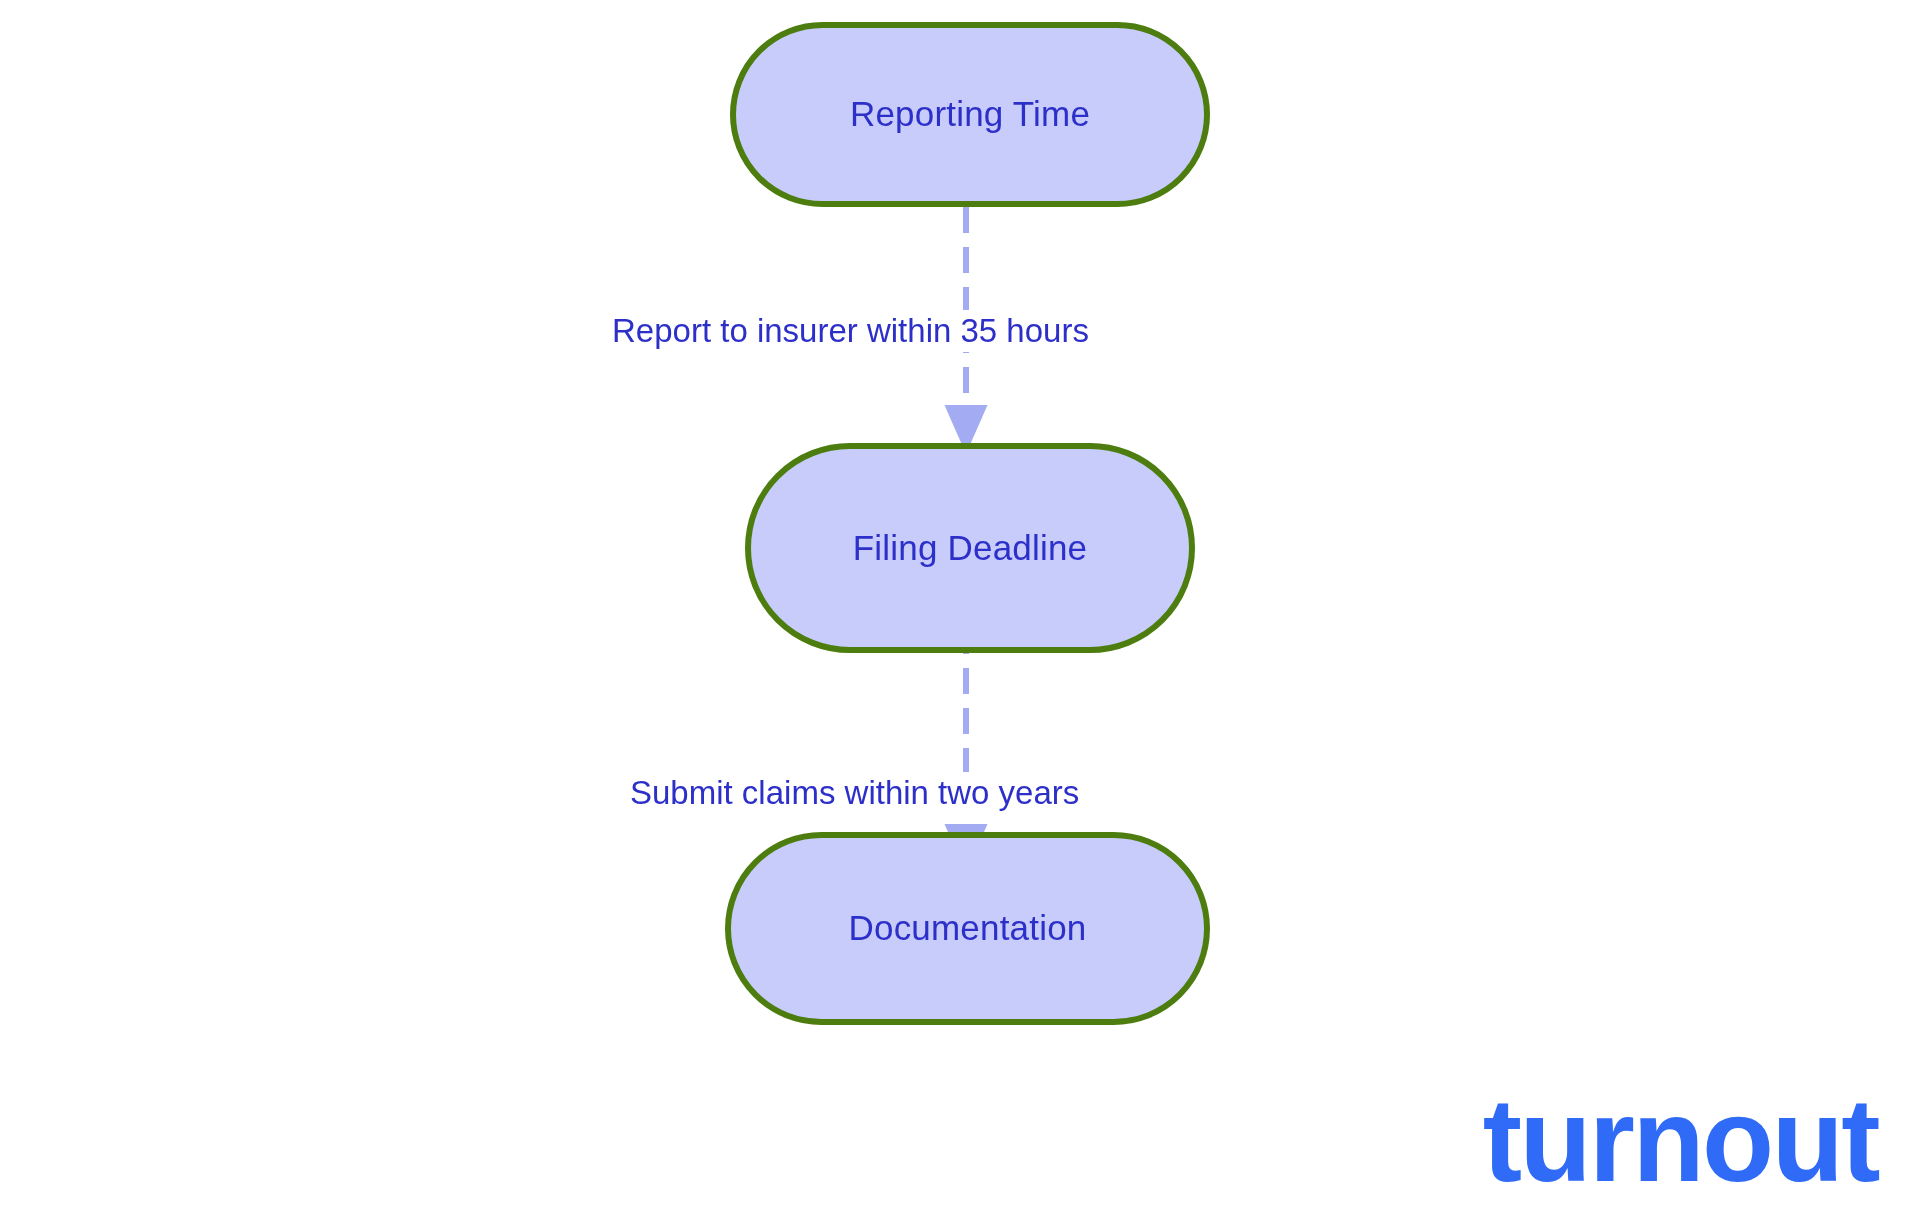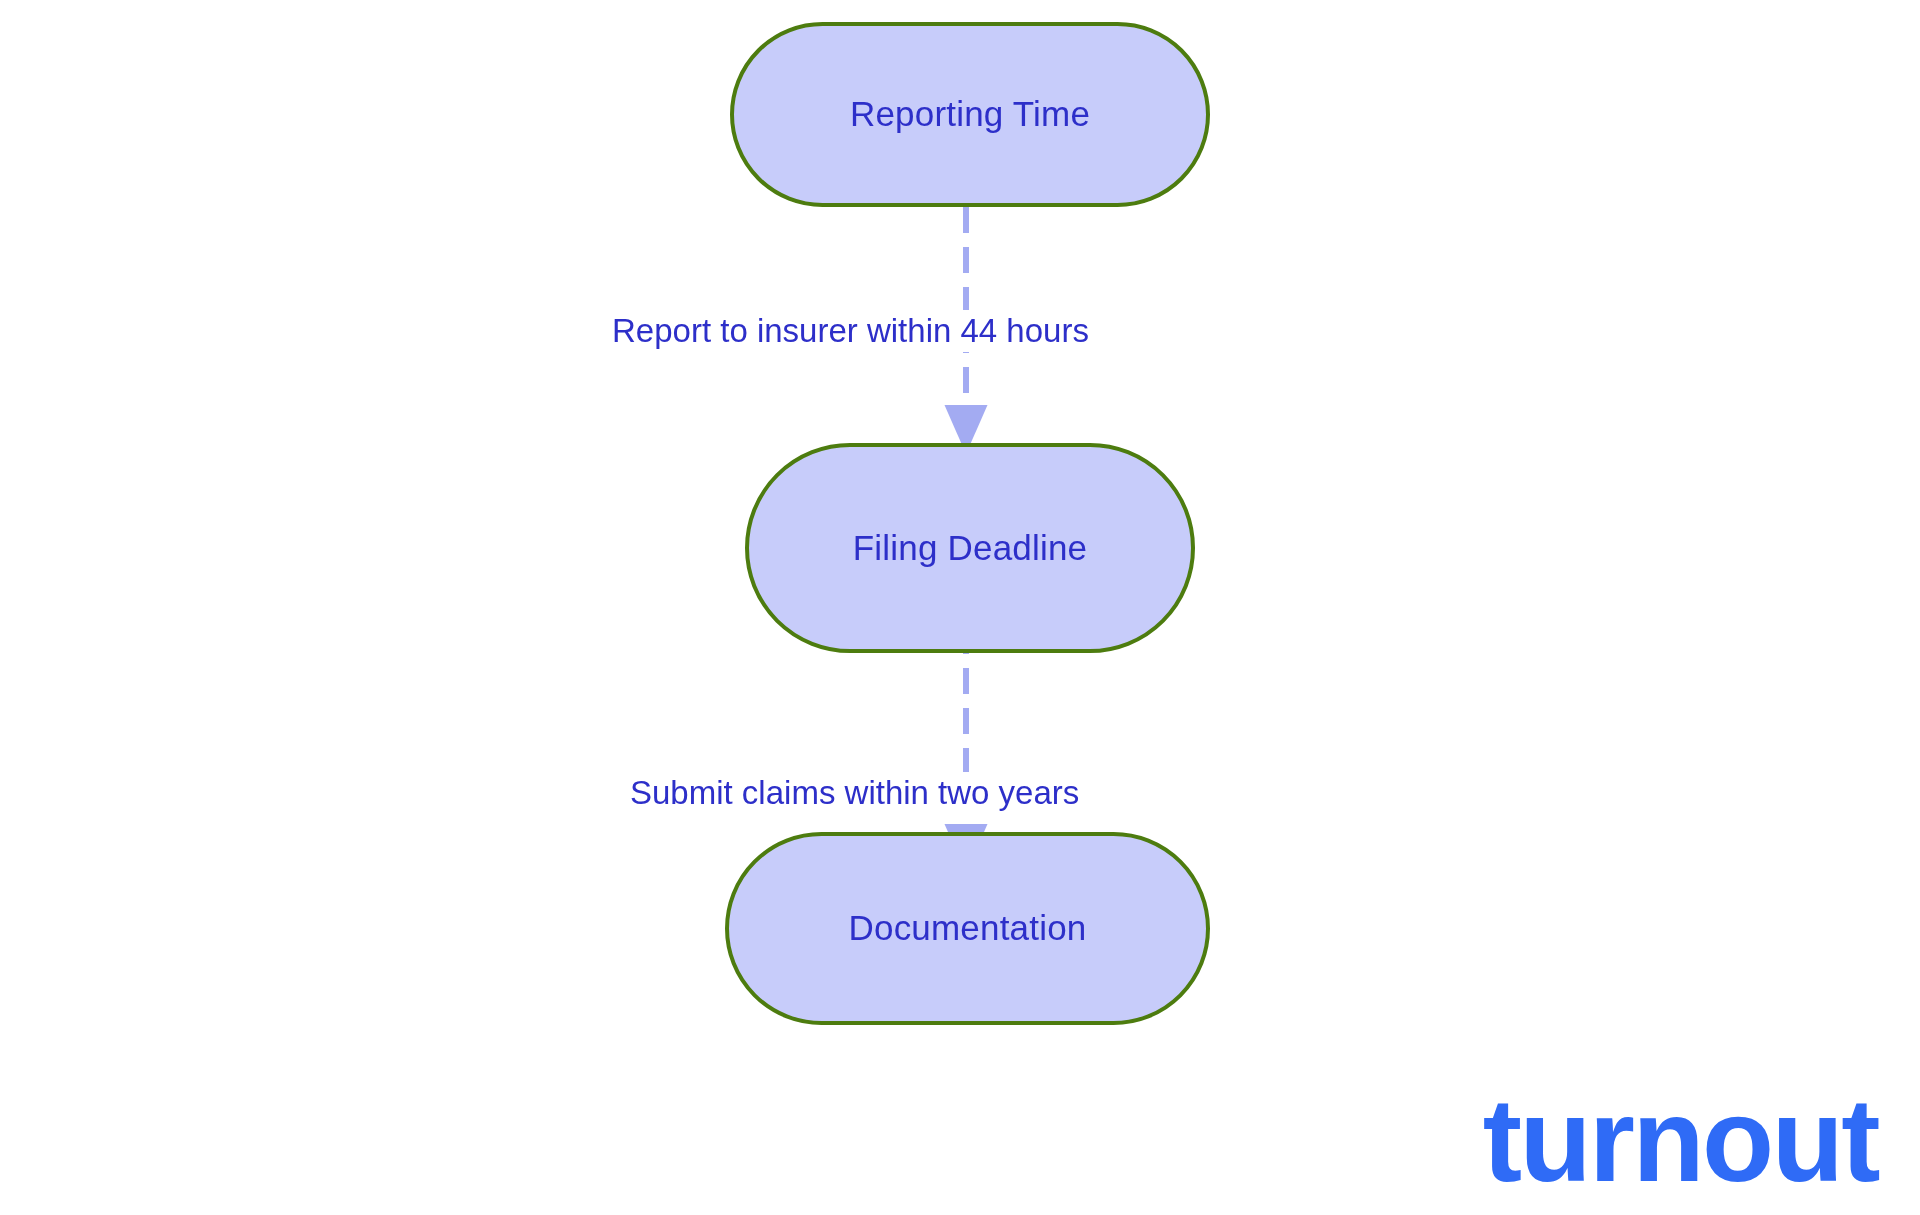--- a/index.html
+++ b/index.html
@@ -23,21 +23,21 @@
     top: 0;
     width: 1920px;
     height: 1215px;
   }
 
   
   .node {
     position: absolute;
     box-sizing: border-box;
     background: #C7CCFA;
-    border: 4px solid #4d7c0f;
+    border: 6px solid #4d7c0f;
     border-radius: 999px;
     display: flex;
     align-items: center;
     justify-content: center;
     text-align: center;
   }
   .node-label {
     color: #2D2FC9;
     font-size: 35px;
     font-weight: 400;
@@ -105,19 +105,19 @@
 </div>
 
 <div class="node" id="node-filing-deadline">
   <span class="node-label">Filing Deadline</span>
 </div>
 
 <div class="node" id="node-documentation">
   <span class="node-label">Documentation</span>
 </div>
 
-<div class="edge-label" id="edge-label-1">Report to insurer within 44 hours</div>
+<div class="edge-label" id="edge-label-1">Report to insurer within 35 hours</div>
 
 <div class="edge-label" id="edge-label-2">Submit claims within two years</div>
 
 <div id="brand-logo">
   <span id="brand-wordmark">turnout</span>
 </div>
 
 </body></html>

